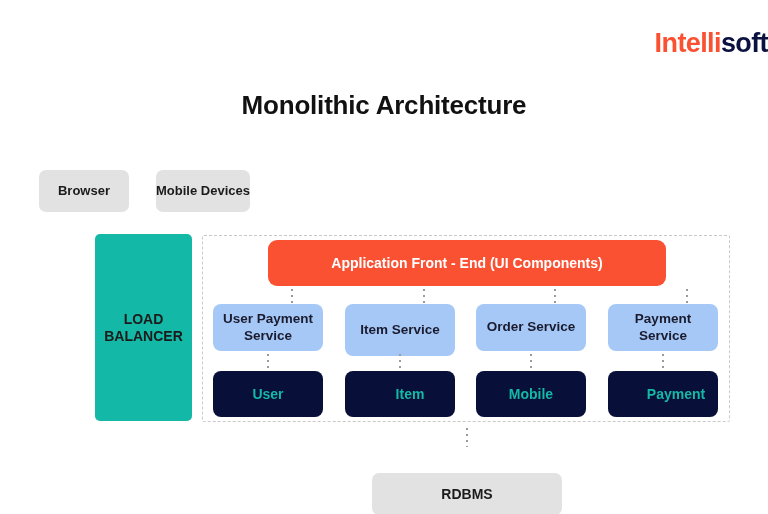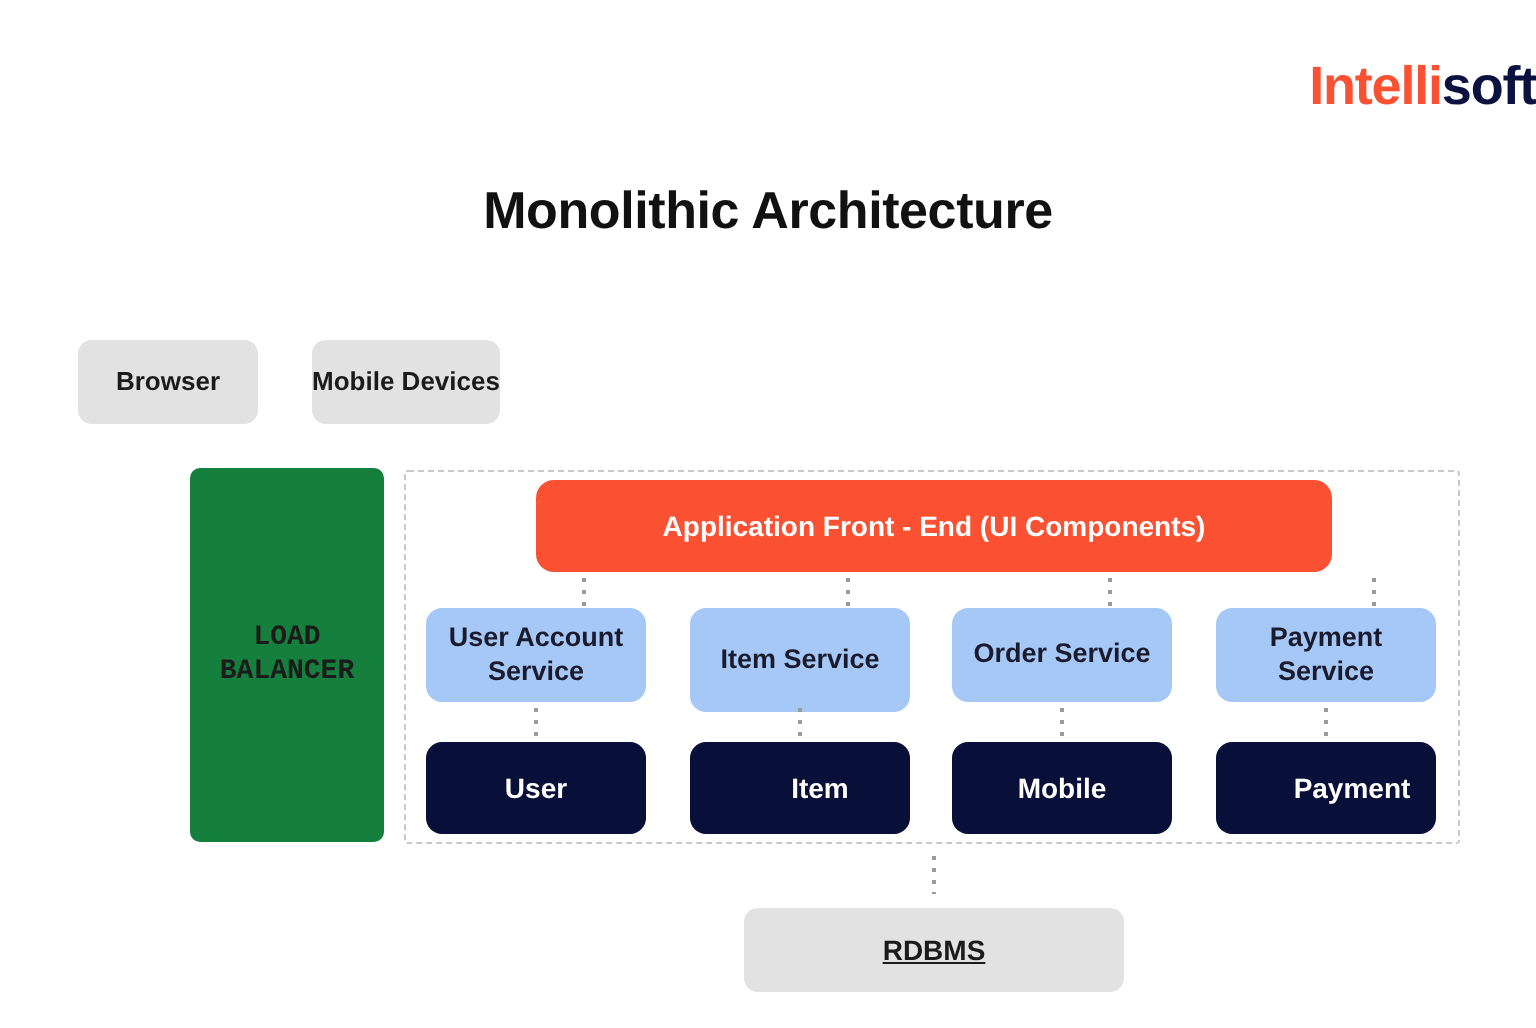--- a/index.html
+++ b/index.html
@@ -56,26 +56,25 @@
 
   .client-box {
     background: #e2e2e2;
     border-radius: 7px;
     font-size: 13px;
     font-weight: bold;
     color: #1b1b1b;
   }
 
   .lb-box {
-    background: #15803d;
+    background: #14b8a6;
     border-radius: 5px;
     font-size: 14px;
     font-weight: bold;
     color: #1b1b1b;
-    font-family: Liberation Mono, monospace;
   }
 
   .front-end-box {
     background: #fb5133;
     border-radius: 9px;
     font-size: 14px;
     font-weight: bold;
     color: #ffffff;
     padding: 0 16px;
   }
@@ -87,21 +86,21 @@
     font-weight: bold;
     color: #1b1b2e;
     padding: 0 6px;
   }
 
   .db-box {
     background: #080f38;
     border-radius: 8px;
     font-size: 14px;
     font-weight: bold;
-    color: #ffffff;
+    color: #14b8a6;
     text-align: right;
   }
 
   .rdbms-box {
     background: #e2e2e2;
     border-radius: 7px;
     font-size: 14px;
     font-weight: bold;
     color: #1b1b1b;
   }
@@ -163,21 +162,21 @@
   <span>Application Front - End (UI Components)</span>
 </div>
 
 <div class="connector" style="left:291px; top:289px; height:14px;"></div>
 <div class="connector" style="left:423px; top:289px; height:14px;"></div>
 <div class="connector" style="left:554px; top:289px; height:14px;"></div>
 <div class="connector" style="left:686px; top:289px; height:14px;"></div>
 <div class="connector-wide" style="left:291px; top:289px; width:396px; height:2px; background:none;"></div>
 
 <div class="box service-box" style="left:213px; top:304px; width:110px; height:47px;">
-  <span>User Account Service</span>
+  <span>User Payment Service</span>
 </div>
 
 <div class="box service-box" style="left:345px; top:304px; width:110px; height:52px;">
   <span>Item Service</span>
 </div>
 
 <div class="box service-box" style="left:476px; top:304px; width:110px; height:47px;">
   <span>Order Service</span>
 </div>
 
@@ -201,15 +200,15 @@
 <div class="box db-box" style="left:476px; top:371px; width:110px; height:46px;">
   <span>Mobile</span>
 </div>
 
 <div class="box db-box" style="left:608px; top:371px; width:110px; height:46px;padding-left:26px;">
   <span>Payment</span>
 </div>
 
 <div class="connector" style="left:466px; top:428px; height:19px;"></div>
 
-<div class="box rdbms-box" style="left:372px; top:454px; width:190px; height:42px;text-decoration:underline;">
+<div class="box rdbms-box" style="left:372px; top:473px; width:190px; height:42px;">
   <span>RDBMS</span>
 </div>
 
 </body></html>

